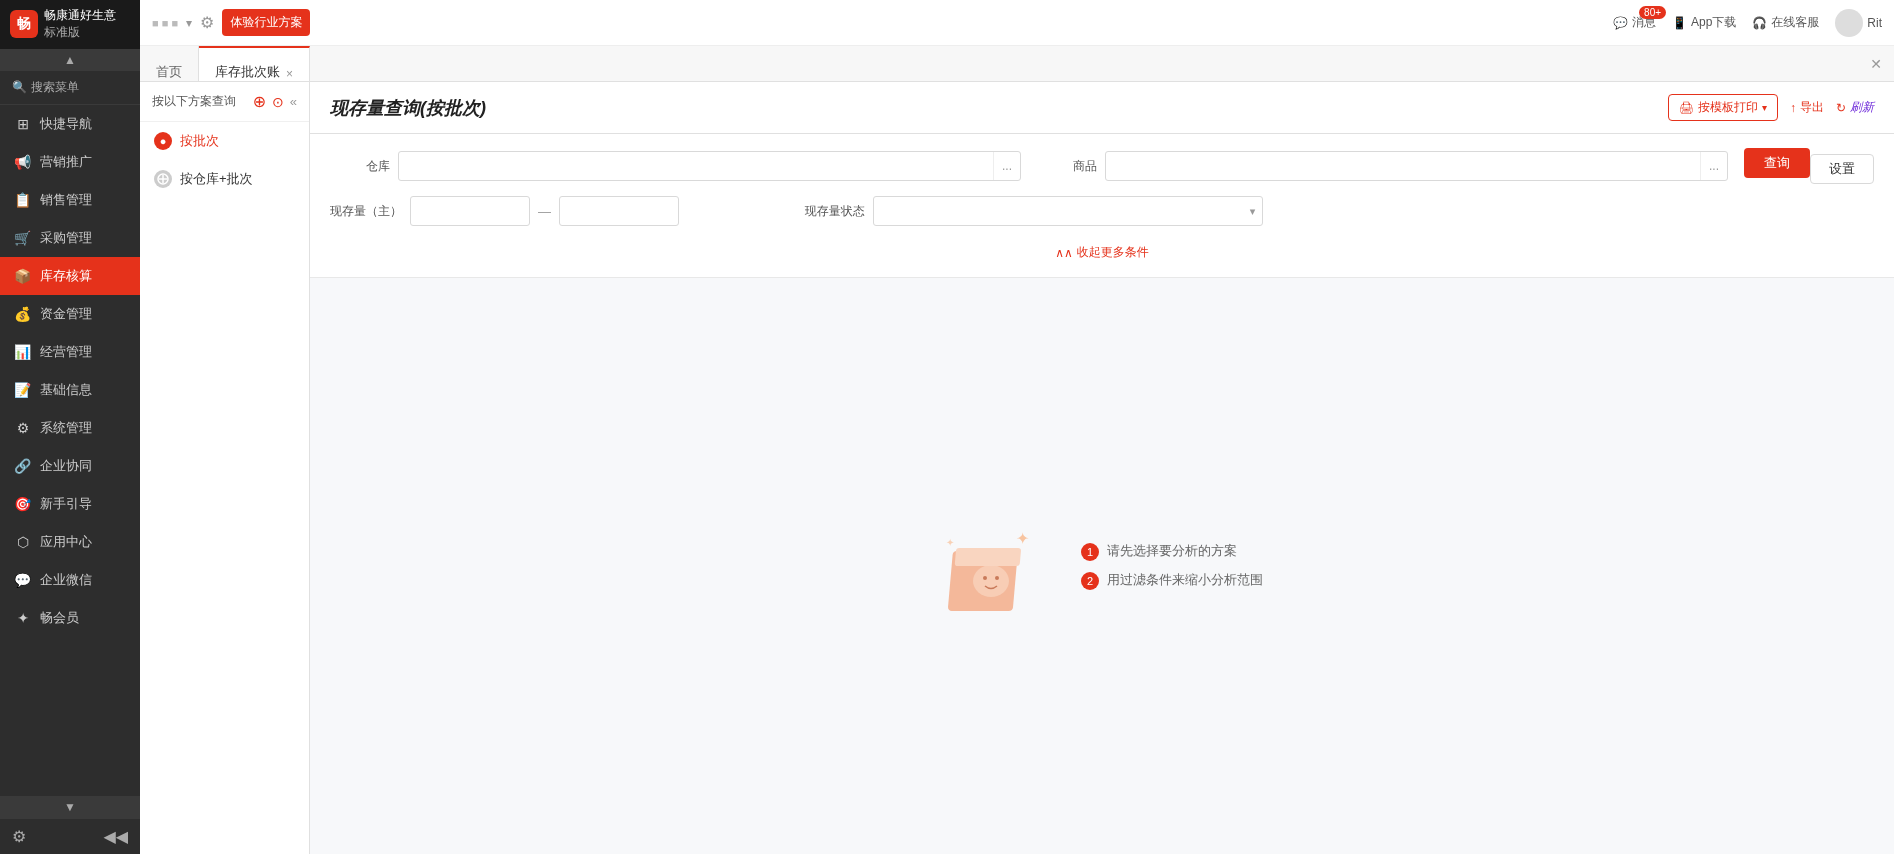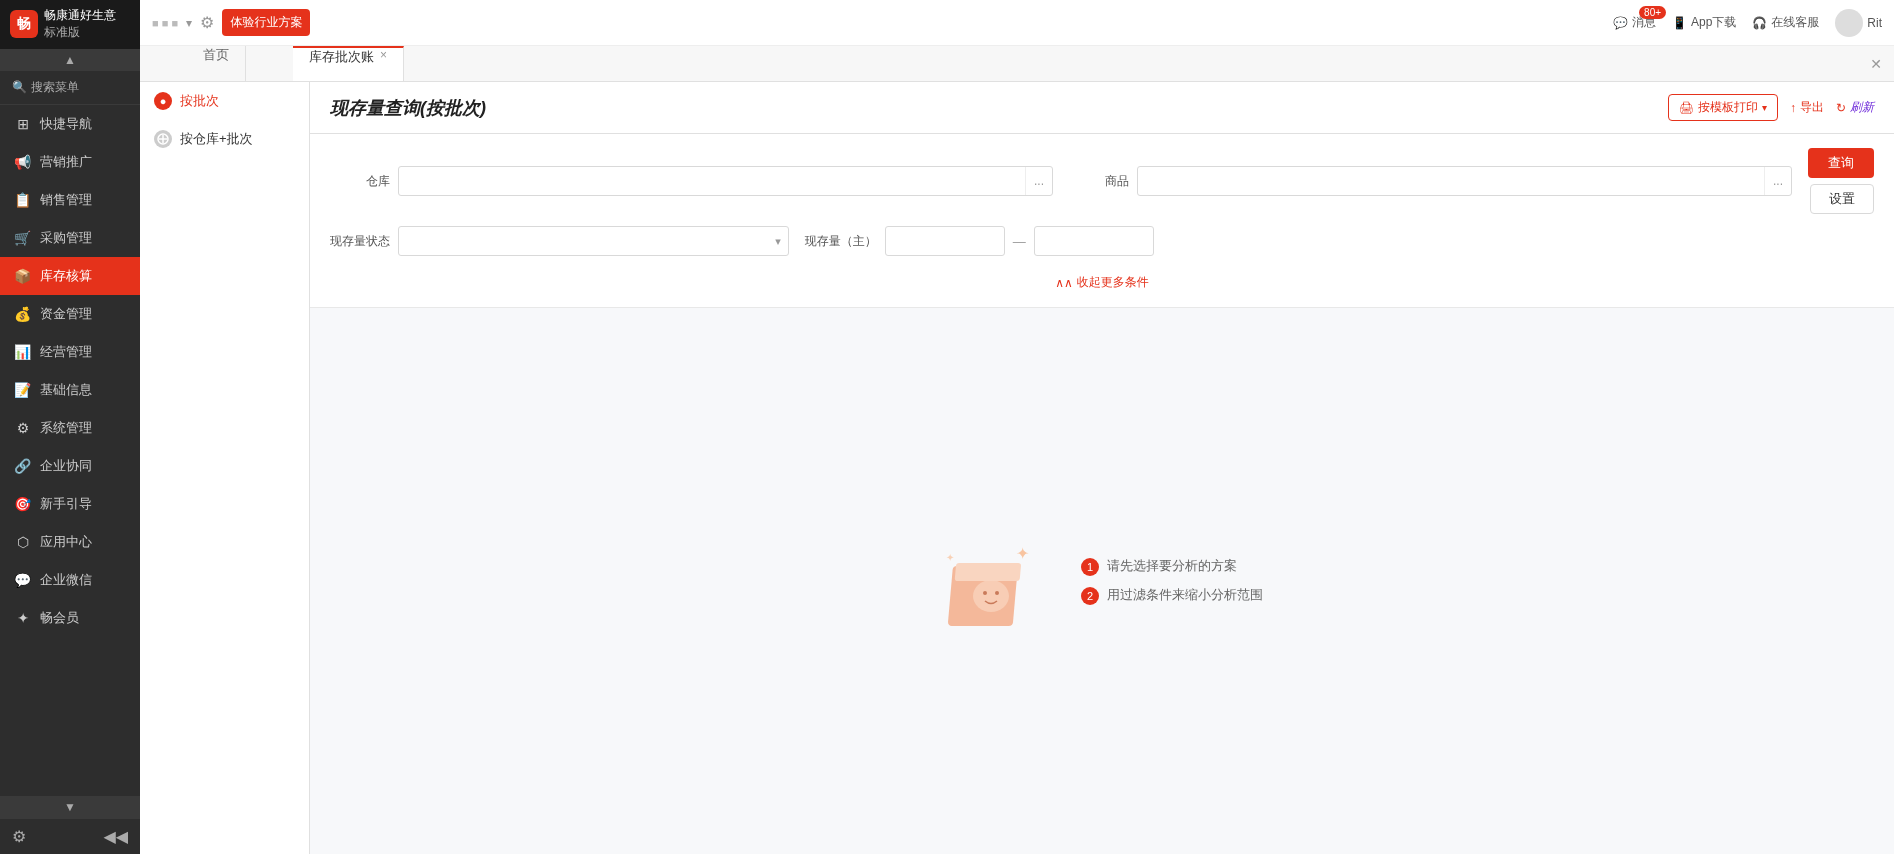--- a/index.html
+++ b/index.html
@@ -143,28 +143,27 @@
     .tabbar {
       background: #f7f7f7;
       border-bottom: 1px solid #e0e0e0;
       display: flex;
       align-items: center;
       padding: 0 0 0 0;
       height: 36px;
       flex-shrink: 0;
     }
     .tab-item {
-      display: flex; align-items: flex-start; gap: 6px;
+      display: flex; align-items: flex-end; gap: 6px;
       padding: 0 16px;
       height: 100%;
       font-size: 13px;
       cursor: pointer;
       color: #666;
       border-right: 1px solid #e0e0e0;
-      margin-left: 47px;
     }
     .tab-item.active {
       background: #fff;
       color: #333;
       border-top: 2px solid #e5321b;
     }
     .tab-close {
       color: #999; font-size: 12px; cursor: pointer;
     }
     .tab-close-btn {
@@ -317,21 +316,21 @@
     }
     .btn-settings {
       background: #fff; color: #333;
       border: 1px solid #d9d9d9; border-radius: 4px;
       padding: 5px 18px; font-size: 13px;
       cursor: pointer;
       display: block;
       margin-top: 6px;
     }
     .form-actions {
-      display: flex; flex-direction: column; align-items: flex-end;
+      display: flex; flex-direction: row; align-items: flex-start;
       flex-shrink: 0;
     }
     .collapse-row {
       display: flex; align-items: center; justify-content: center;
       padding: 6px; color: #e5321b; font-size: 12px; cursor: pointer;
       gap: 4px;
     }
 
     
     .empty-state {
@@ -478,20 +477,28 @@
     <div class="tab-item active">
       <span>库存批次账</span>
       <span class="tab-close">×</span>
     </div>
     <button class="tab-close-btn">✕</button>
   </div>
 
   <div class="page-content">
 
     <div class="filter-panel">
+      <div class="filter-panel-header">
+        <span>按以下方案查询</span>
+        <div class="filter-panel-header-actions">
+          <span style="color:#e5321b;font-size:16px;cursor:pointer;">⊕</span>
+          <span style="color:#e5321b;font-size:14px;cursor:pointer;">⊙</span>
+          <span style="color:#999;font-size:13px;cursor:pointer;">«</span>
+        </div>
+      </div>
       <div class="filter-item active">
         <div class="filter-dot red">●</div>
         <span>按批次</span>
       </div>
       <div class="filter-item">
         <div class="filter-dot gray" style="background:#ccc;width:18px;height:18px;border-radius:50%;display:flex;align-items:center;justify-content:center;">
           <svg width="12" height="12" viewBox="0 0 12 12">
               <circle cx="6" cy="6" r="5" stroke="#fff" stroke-width="1.5" fill="none"></circle>
               <line x1="6" y1="2" x2="6" y2="10" stroke="#fff" stroke-width="1.5"></line>
               <line x1="2" y1="6" x2="10" y2="6" stroke="#fff" stroke-width="1.5"></line>
@@ -540,33 +547,33 @@
             </div>
           </div>
           <div class="form-actions">
             <button class="btn-query">查询</button>
             <button class="btn-settings">设置</button>
           </div>
         </div>
 
         <div class="form-row">
           <div class="form-field">
+            <span class="form-label">现存量（主）</span>
+            <input type="text" class="form-input" style="max-width: 120px;">
+            <span class="range-dash">—</span>
+            <input type="text" class="form-input" style="max-width: 120px;">
+          </div>
+          <div class="form-field">
             <span class="form-label">现存量状态</span>
             <div class="form-select-wrap">
               <select>
                 <option value=""></option>
               </select>
             </div>
           </div>
-          <div class="form-field">
-            <span class="form-label">现存量（主）</span>
-            <input type="text" class="form-input" style="max-width: 120px;">
-            <span class="range-dash">—</span>
-            <input type="text" class="form-input" style="max-width: 120px;">
-          </div>
           <div style="flex:1;"></div>
           <div style="flex-shrink:0;width:120px;"></div>
         </div>
 
         <div class="collapse-row">
           <span>∧∧</span>
           <span>收起更多条件</span>
         </div>
       </div>
 

